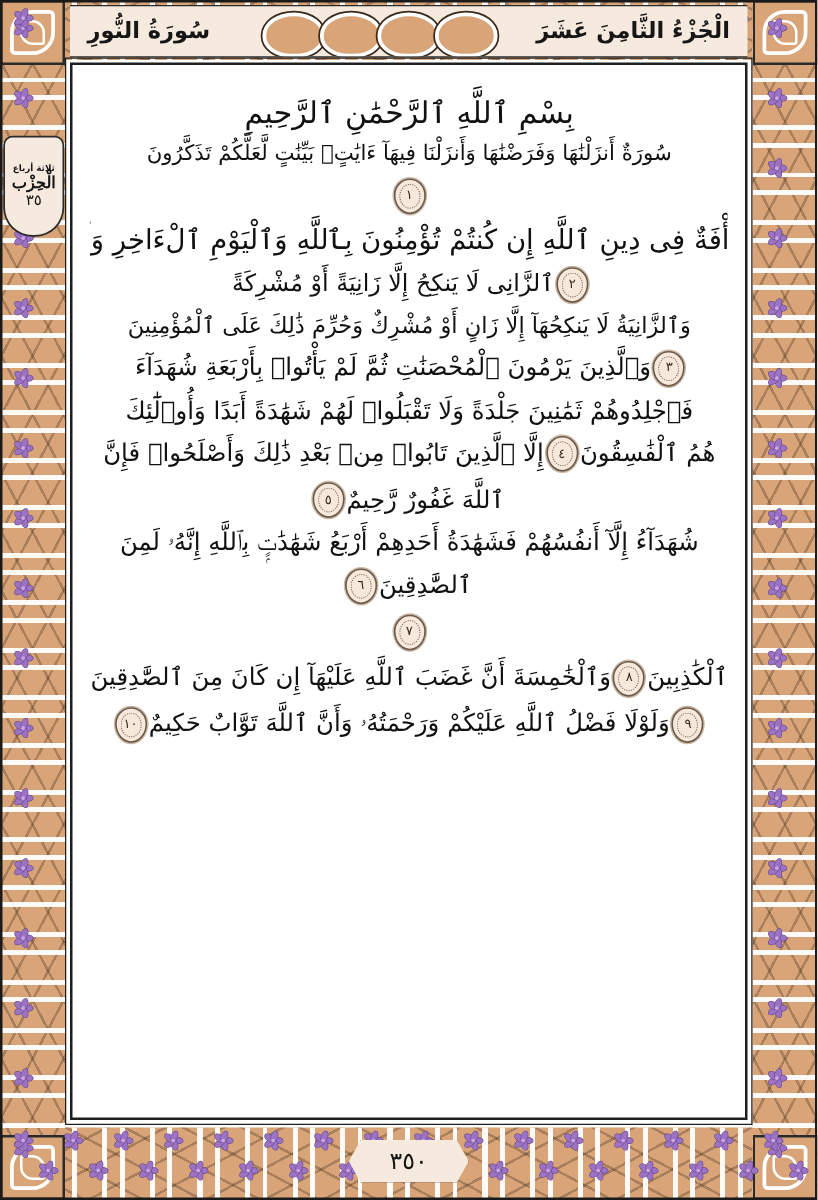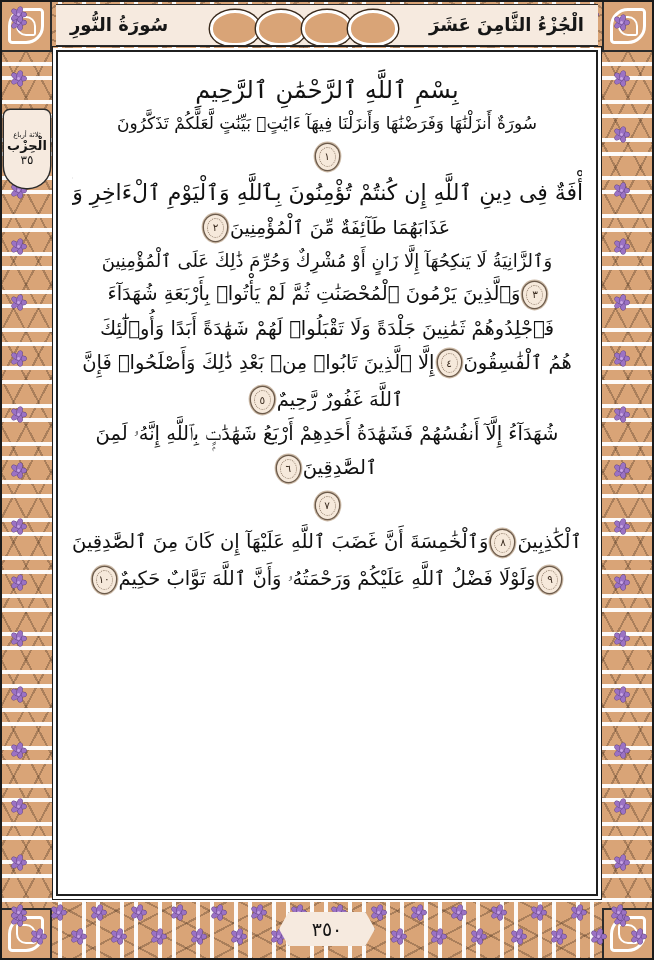--- a/index.html
+++ b/index.html
@@ -138,22 +138,22 @@
   }
 
   
   .hizb{
     position:absolute;left:4px;top:110px;width:46px;height:78px;
     background:#F6EADF;box-shadow:0 0 0 1.4px #2b2b2b;
     border-radius:6px 6px 22px 22px;
     display:flex;flex-direction:column;align-items:center;justify-content:center;
     direction:rtl;color:#161616;line-height:1.15;text-align:center;z-index:6;
   }
-  .hizb .h1{font-size:7px;}
-  .hizb .h2{font-size:13px;font-weight:600;}
+  .hizb .h1{font-size:7px;font-weight:bold;}
+  .hizb .h2{font-size:13px;font-weight:600;font-family:Liberation Serif, serif;}
   .hizb .h3{font-size:12px;}
 
   
   .pagenum{
     position:absolute;left:50%;bottom:14px;transform:translateX(-50%);
     width:96px;height:34px;background:#F6EADF;
     box-shadow:0 0 0 1.5px #2b2b2b;
     clip-path:polygon(10% 0,90% 0,100% 50%,90% 100%,10% 100%,0 50%);
     display:flex;align-items:center;justify-content:center;
     font-size:19px;color:#161616;direction:rtl;z-index:7;letter-spacing:1px;
@@ -858,22 +858,22 @@
           <div class="ayah-line" style="font-size: 17px;">
             <span class="t">سُورَةٌ أَنزَلْنَٰهَا وَفَرَضْنَٰهَا وَأَنزَلْنَا فِيهَآ ءَايَٰتٍۭ بَيِّنَٰتٍ لَّعَلَّكُمْ تَذَكَّرُونَ</span>
           </div>
           <div class="ayah-line" style="font-size: 18.5px;">
             <span class="vmark">١</span>
           </div>
           <div class="ayah-line" style="font-size: 22px;">
             <span class="t">بِهِمَا رَأْفَةٌ فِى دِينِ ٱللَّهِ إِن كُنتُمْ تُؤْمِنُونَ بِٱللَّهِ وَٱلْيَوْمِ ٱلْءَاخِرِ وَلْيَشْهَدْ</span>
           </div>
           <div class="ayah-line" style="font-size: 19px;">
-            <span class="t">عَذَابَهُمَا طَآئِفَةٌ مِّنَ ٱلْمُؤْمِنِينَ</span>
             <span class="vmark">٢</span>
+            <span class="t">ٱلزَّانِى لَا يَنكِحُ إِلَّا زَانِيَةً أَوْ مُشْرِكَةً</span>
           </div>
           <div class="ayah-line" style="font-size: 18px;">
             <span class="t">وَٱلزَّانِيَةُ لَا يَنكِحُهَآ إِلَّا زَانٍ أَوْ مُشْرِكٌ وَحُرِّمَ ذَٰلِكَ عَلَى ٱلْمُؤْمِنِينَ</span>
           </div>
           <div class="ayah-line" style="font-size: 19.5px;">
             <span class="vmark">٣</span>
             <span class="t">وَٱلَّذِينَ يَرْمُونَ ٱلْمُحْصَنَٰتِ ثُمَّ لَمْ يَأْتُوا۟ بِأَرْبَعَةِ شُهَدَآءَ</span>
           </div>
           <div class="ayah-line" style="font-size: 19.5px;">
             <span class="t">فَٱجْلِدُوهُمْ ثَمَٰنِينَ جَلْدَةً وَلَا تَقْبَلُوا۟ لَهُمْ شَهَٰدَةً أَبَدًا وَأُو۟لَٰٓئِكَ</span>

